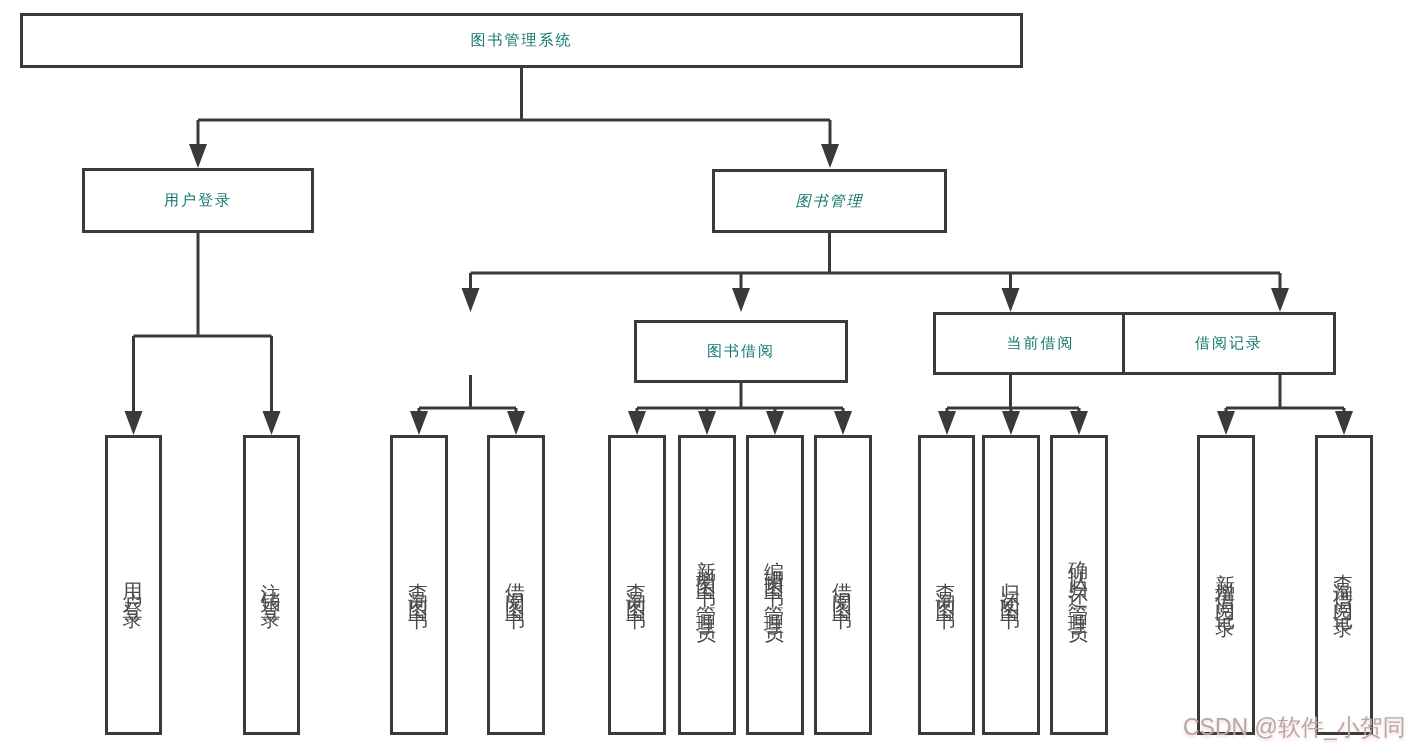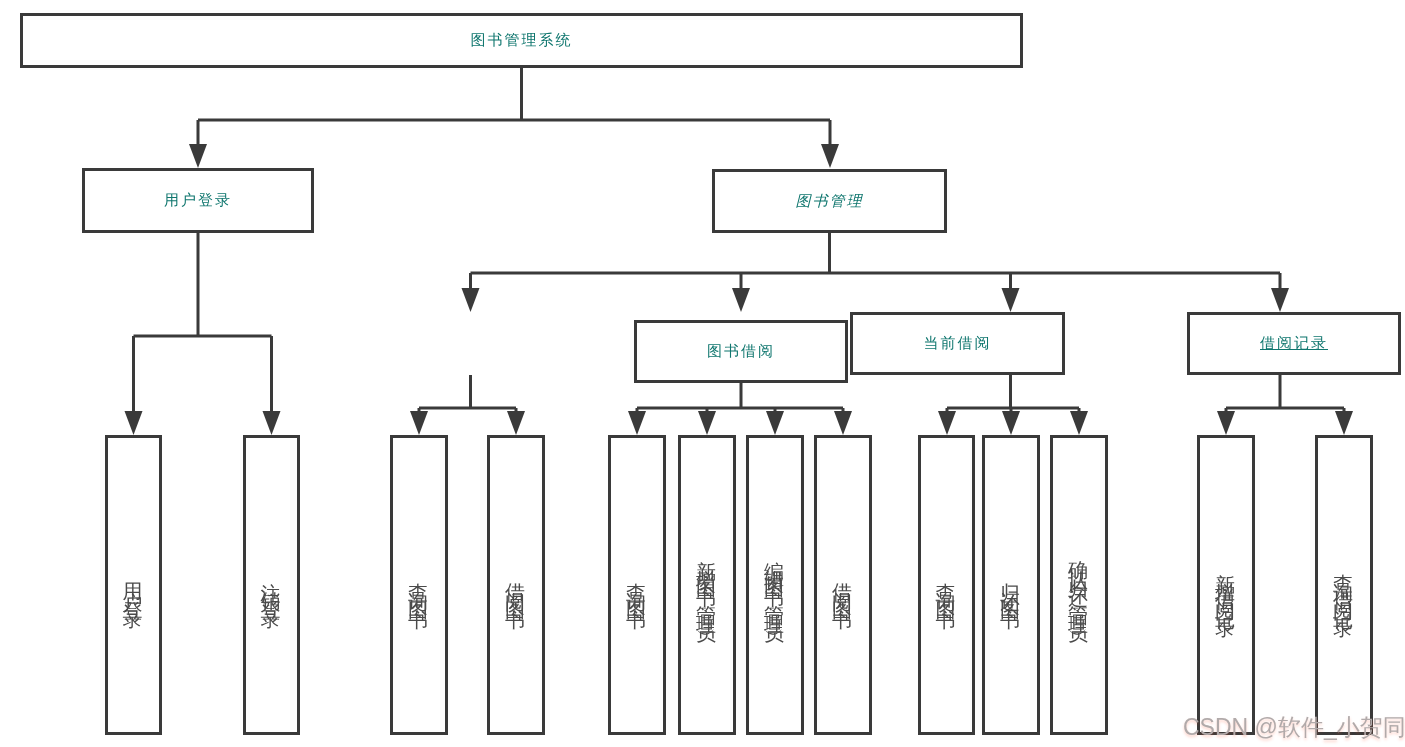--- a/index.html
+++ b/index.html
@@ -57,22 +57,22 @@
     text-shadow: 0 2px 3px rgba(252, 85, 49, 0.28);
     white-space: nowrap;
     z-index: 3;
   }
   
   .n-root   { left: 20px;   top: 13px;  width: 1003px; height: 55px; }
   .n-login  { left: 82px;   top: 168px; width: 232px;  height: 65px; }
   .n-mgmt   { left: 712px;  top: 169px; width: 235px;  height: 64px; font-style: italic; }
   .n-g0 { left: 363px;  top: 312px; width: 215px; height: 63px; }
   .n-g1 { left: 634px;  top: 312px; width: 214px; height: 63px; margin-top: 8px; }
-  .n-g2 { left: 850px;  top: 312px; width: 215px; height: 63px; }
-  .n-g3 { left: 1187px; top: 312px; width: 214px; height: 63px; text-decoration: underline; }
+  .n-g2 { left: 933px;  top: 312px; width: 215px; height: 63px; }
+  .n-g3 { left: 1122px; top: 312px; width: 214px; height: 63px; }
   .lf-a0 { left: 105px;  width: 57px; }
   .lf-a1 { left: 243px;  width: 57px; }
   .lf-b0 { left: 390px; }
   .lf-b1 { left: 487px; }
   .lf-c0 { left: 608px; }
   .lf-c1 { left: 678px; }
   .lf-c2 { left: 746px; }
   .lf-c3 { left: 814px; }
   .lf-d0 { left: 918px; width: 57px; }
   .lf-d1 { left: 982px; }

